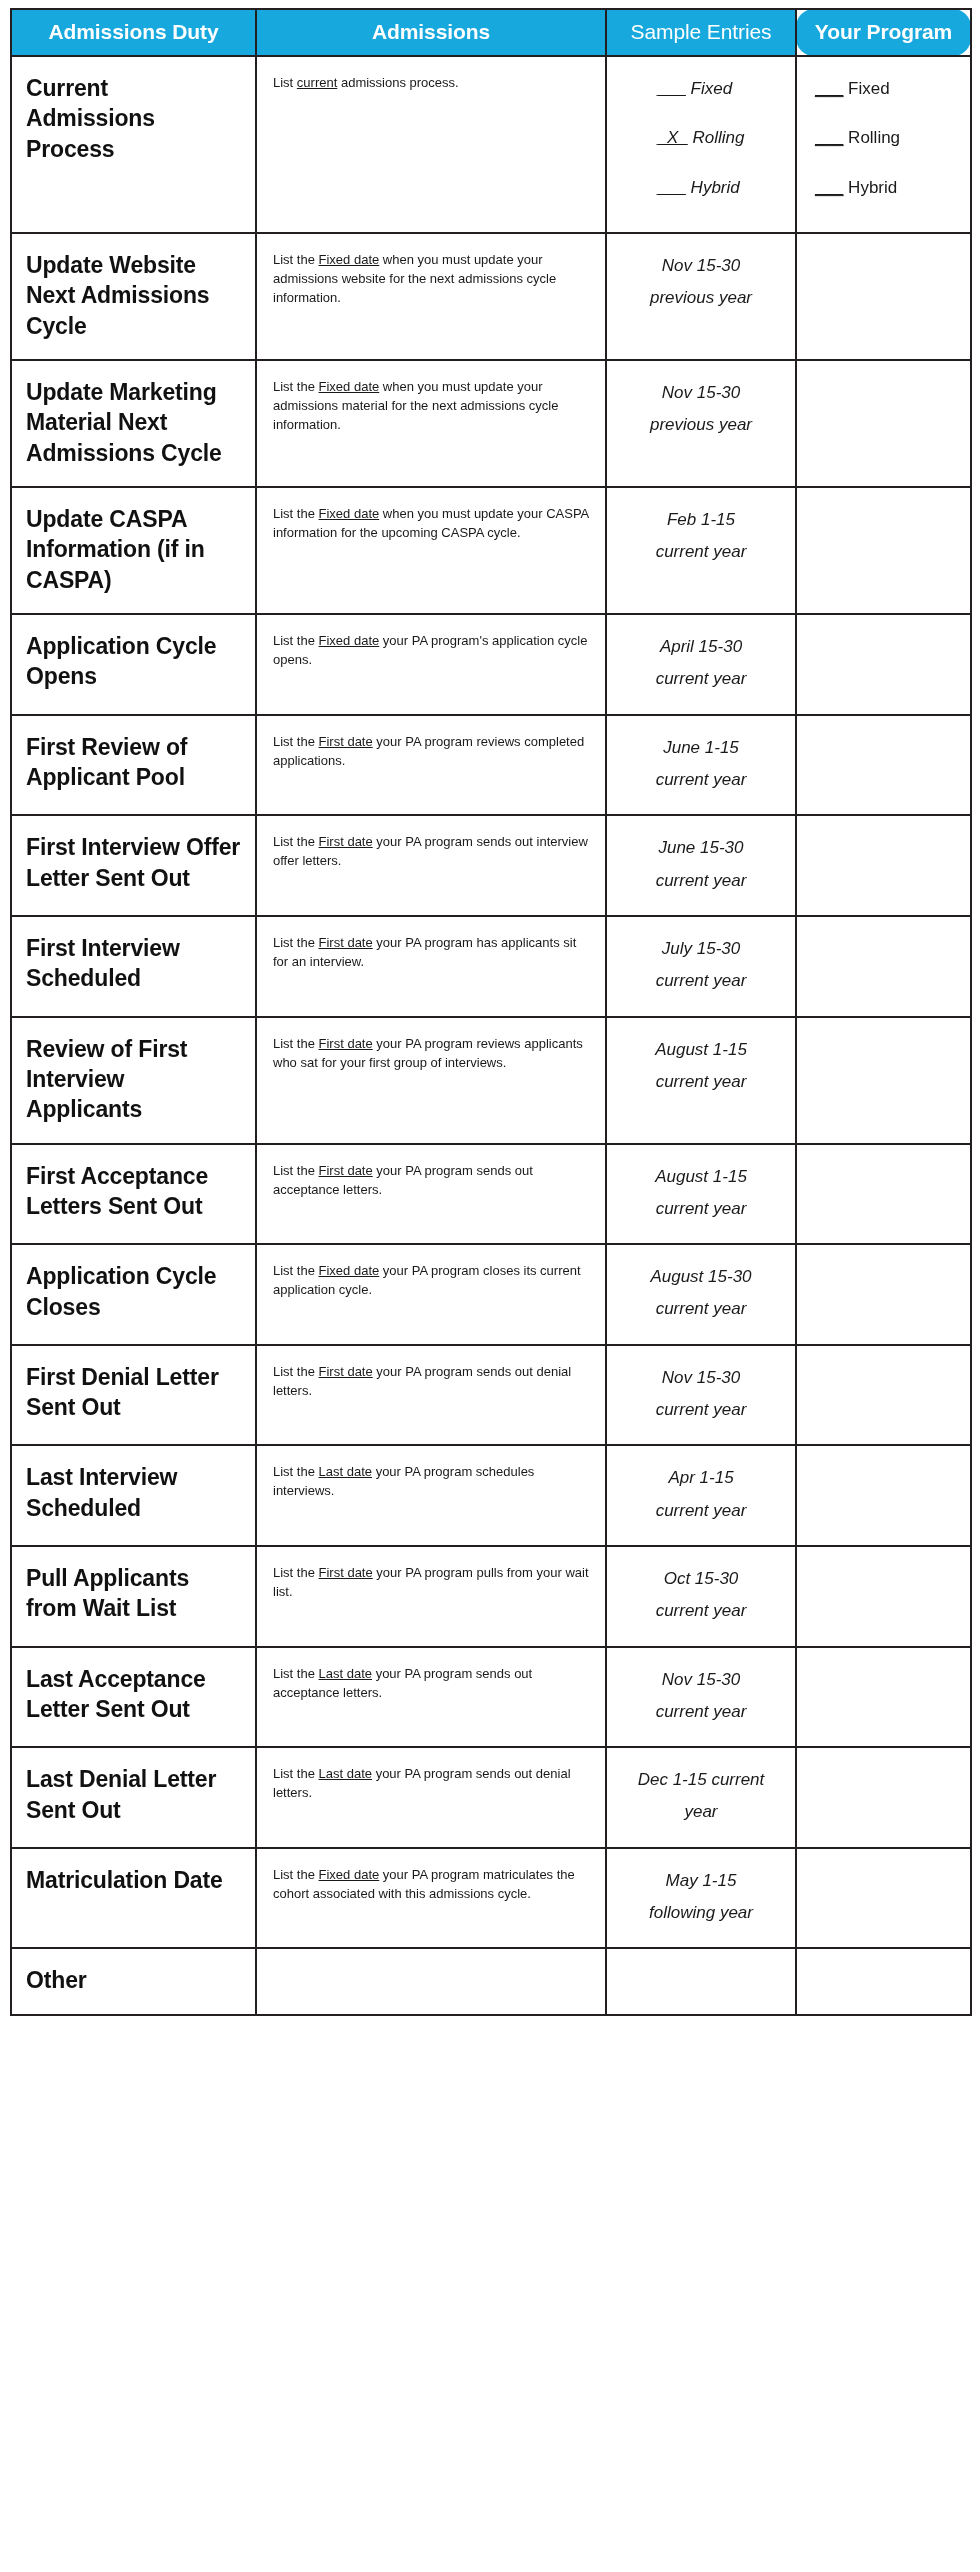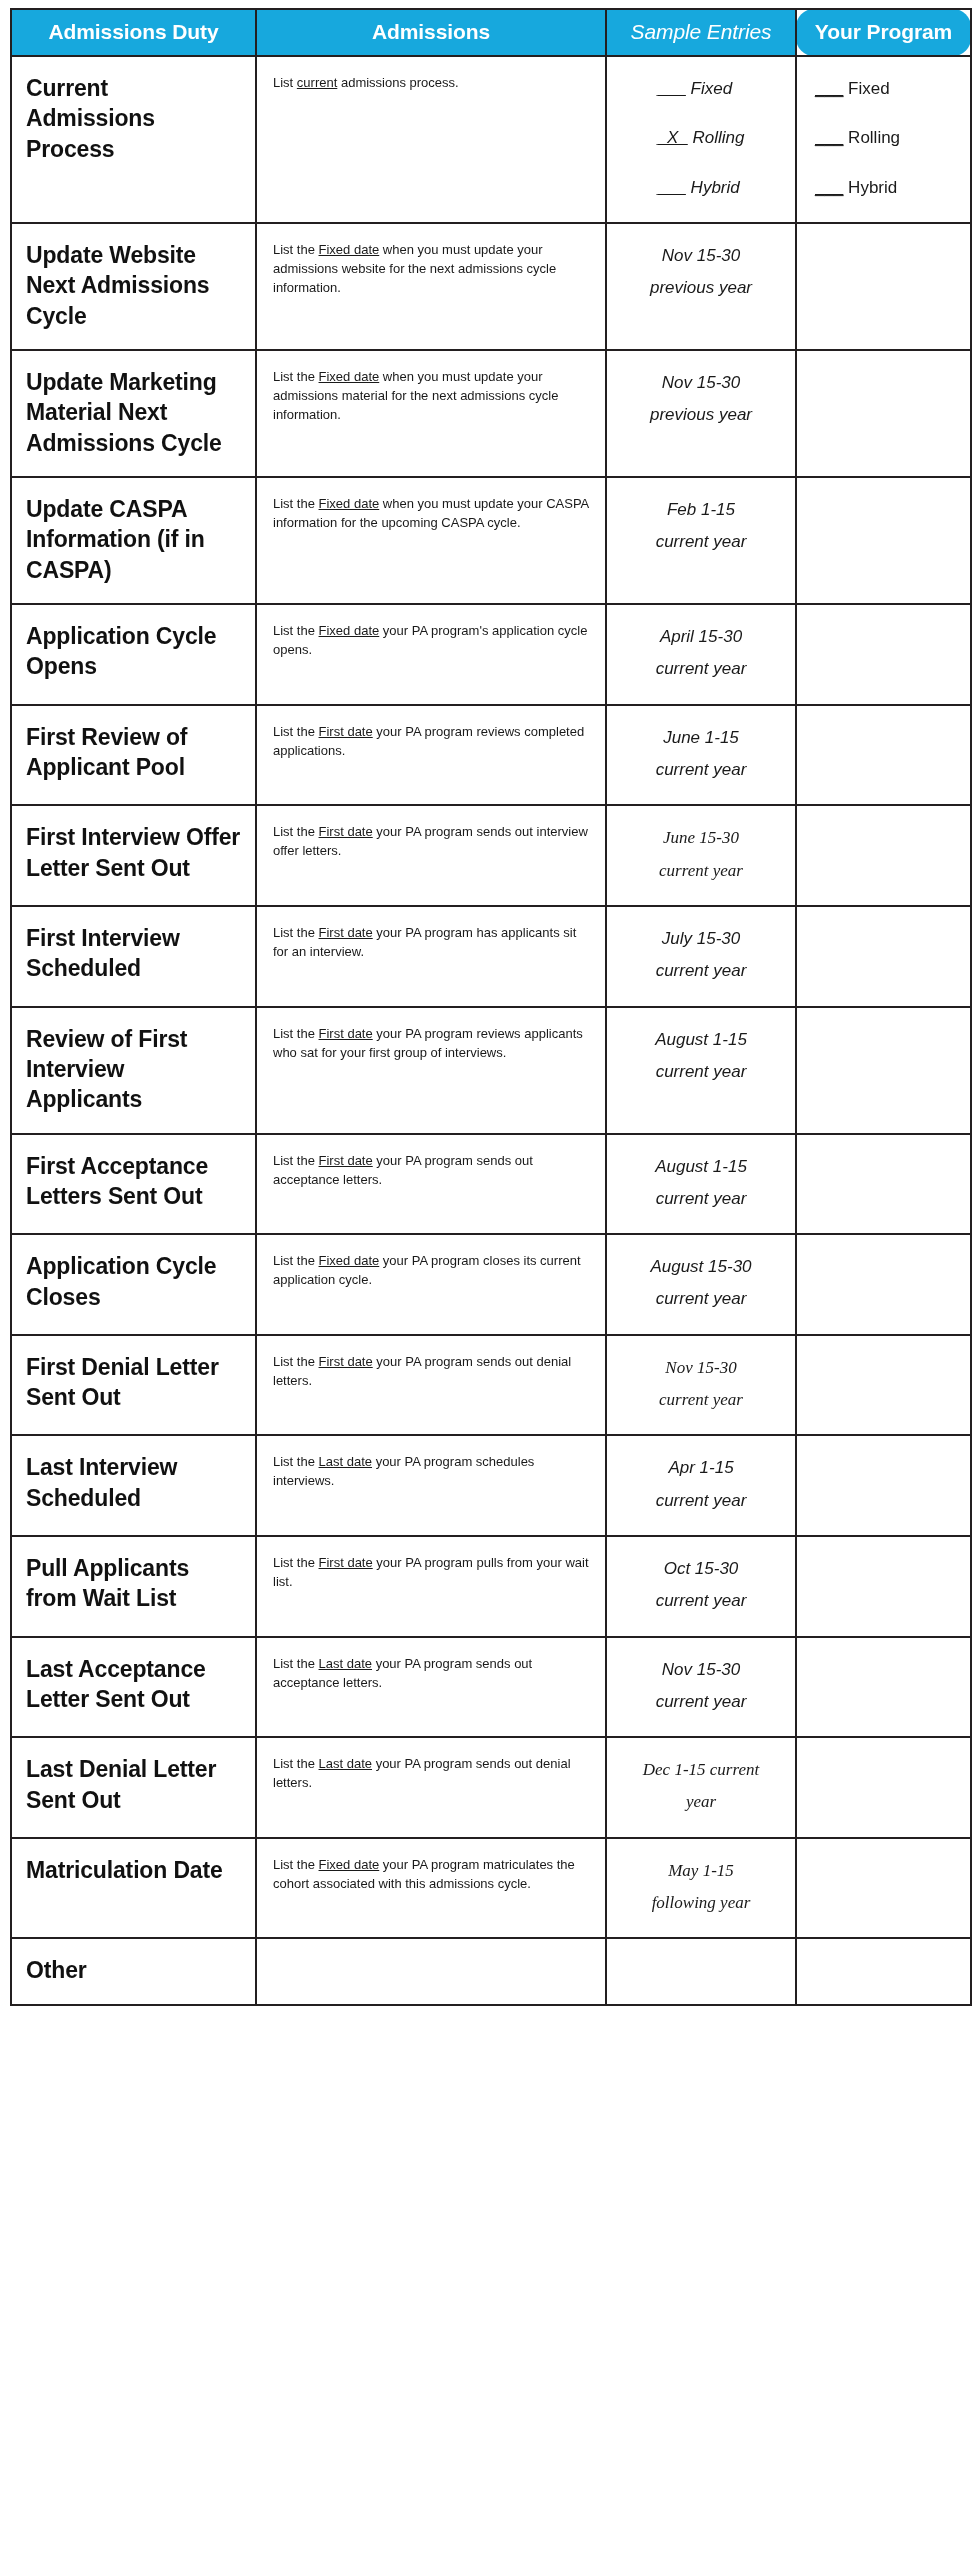--- a/index.html
+++ b/index.html
@@ -37,21 +37,20 @@
     font-weight: bold;
     text-align: center;
     padding: 10px 6px 11px 6px;
     border-right: 2px solid #231f20;
     border-bottom: 2px solid #231f20;
     letter-spacing: -0.1px;
     vertical-align: middle;
   }
   thead th:last-child { border-right: none; border-radius: 18px; }
   thead th.italic-head {
-    font-style: italic;
     font-weight: normal;
   }
 
   tbody td {
     border-right: 2px solid #231f20;
     border-bottom: 2px solid #231f20;
     vertical-align: top;
     padding: 16px 14px 18px 14px;
     background: #ffffff;
   }
@@ -89,32 +88,32 @@
     font-size: 17px;
     line-height: 1.9;
     color: #1a1a1a;
     padding-left: 18px;
   }
   .checkline {
     display: block;
     margin-bottom: 17px;
     white-space: nowrap;
   }
-  .checkline:last-child { margin-bottom: 0; }
+  .checkline:last-child { margin-bottom: 10px; }
   .blank {
     text-decoration: underline;
     letter-spacing: 0px;
   }
   td.sample .sample-lines {
     text-align: left;
     display: inline-block;
   }
   .sample-date { display: block; }
   .sample-year { display: block; }
-  .tight { line-height: 1.45; font-family: Liberation Serif, serif; }
+  .tight { line-height: 1.45; }
 </style>
 </head>
 <body>
 
 <div id="page">
   <table class="admissions-table">
     <colgroup>
       <col class="c1">
         <col class="c2">
         <col class="c3">

